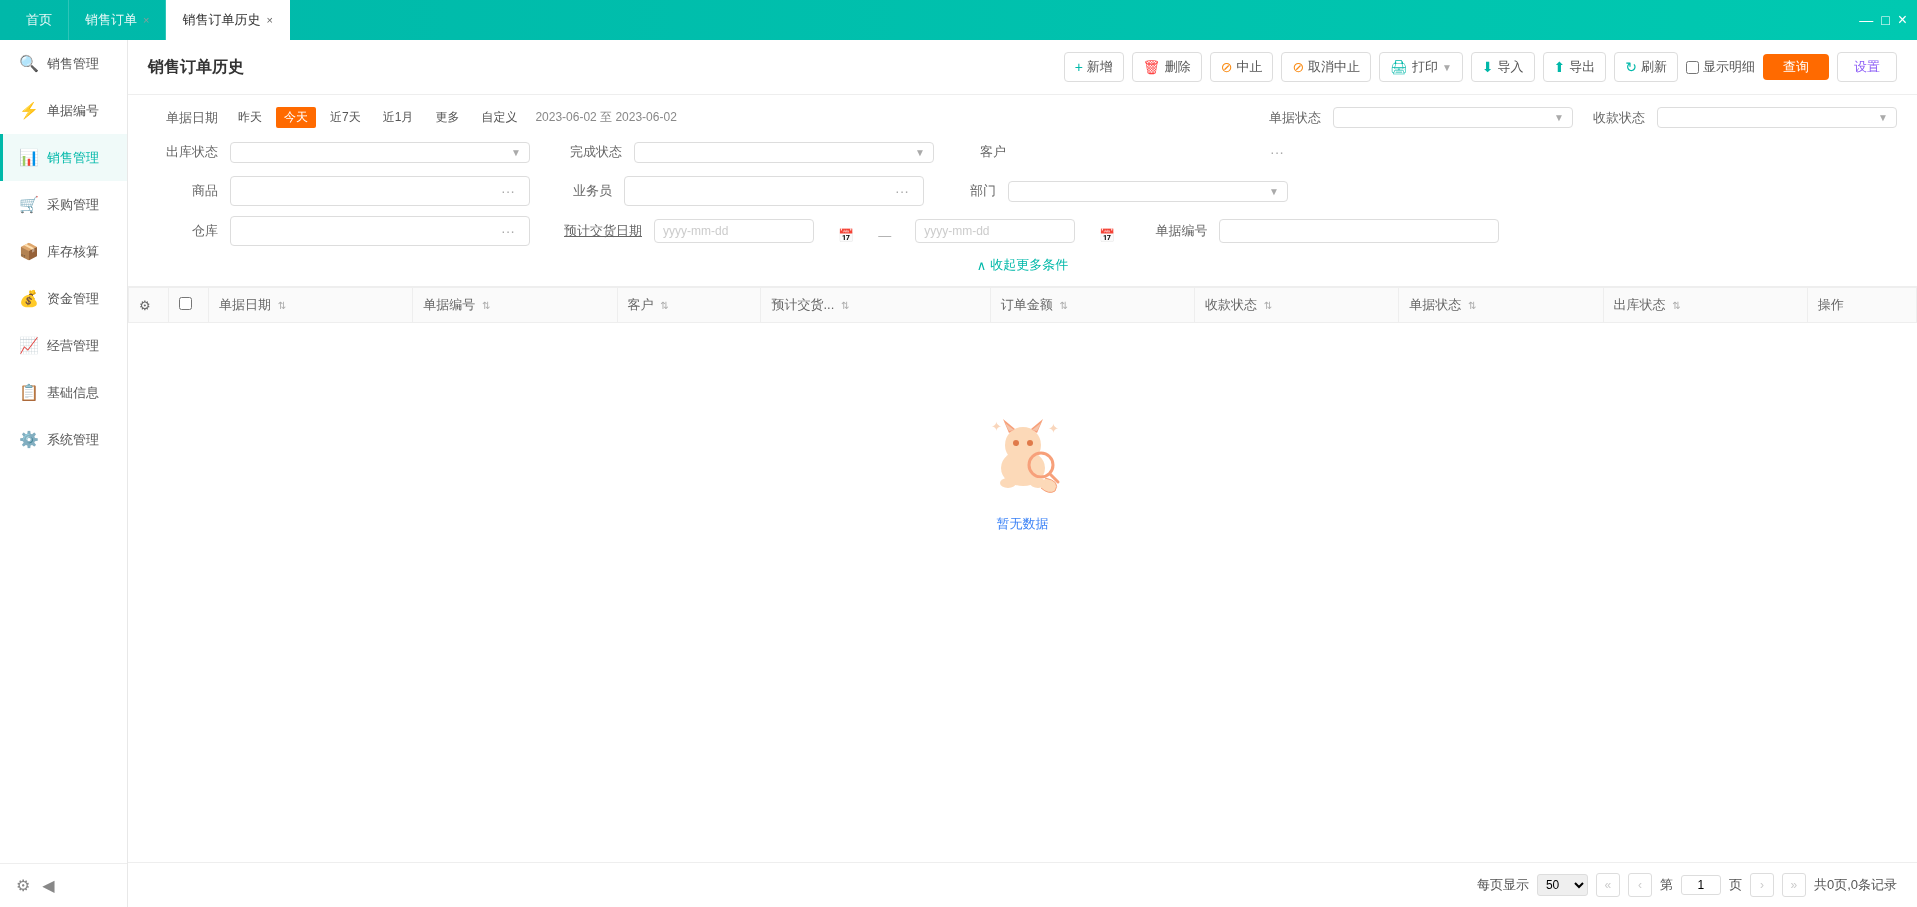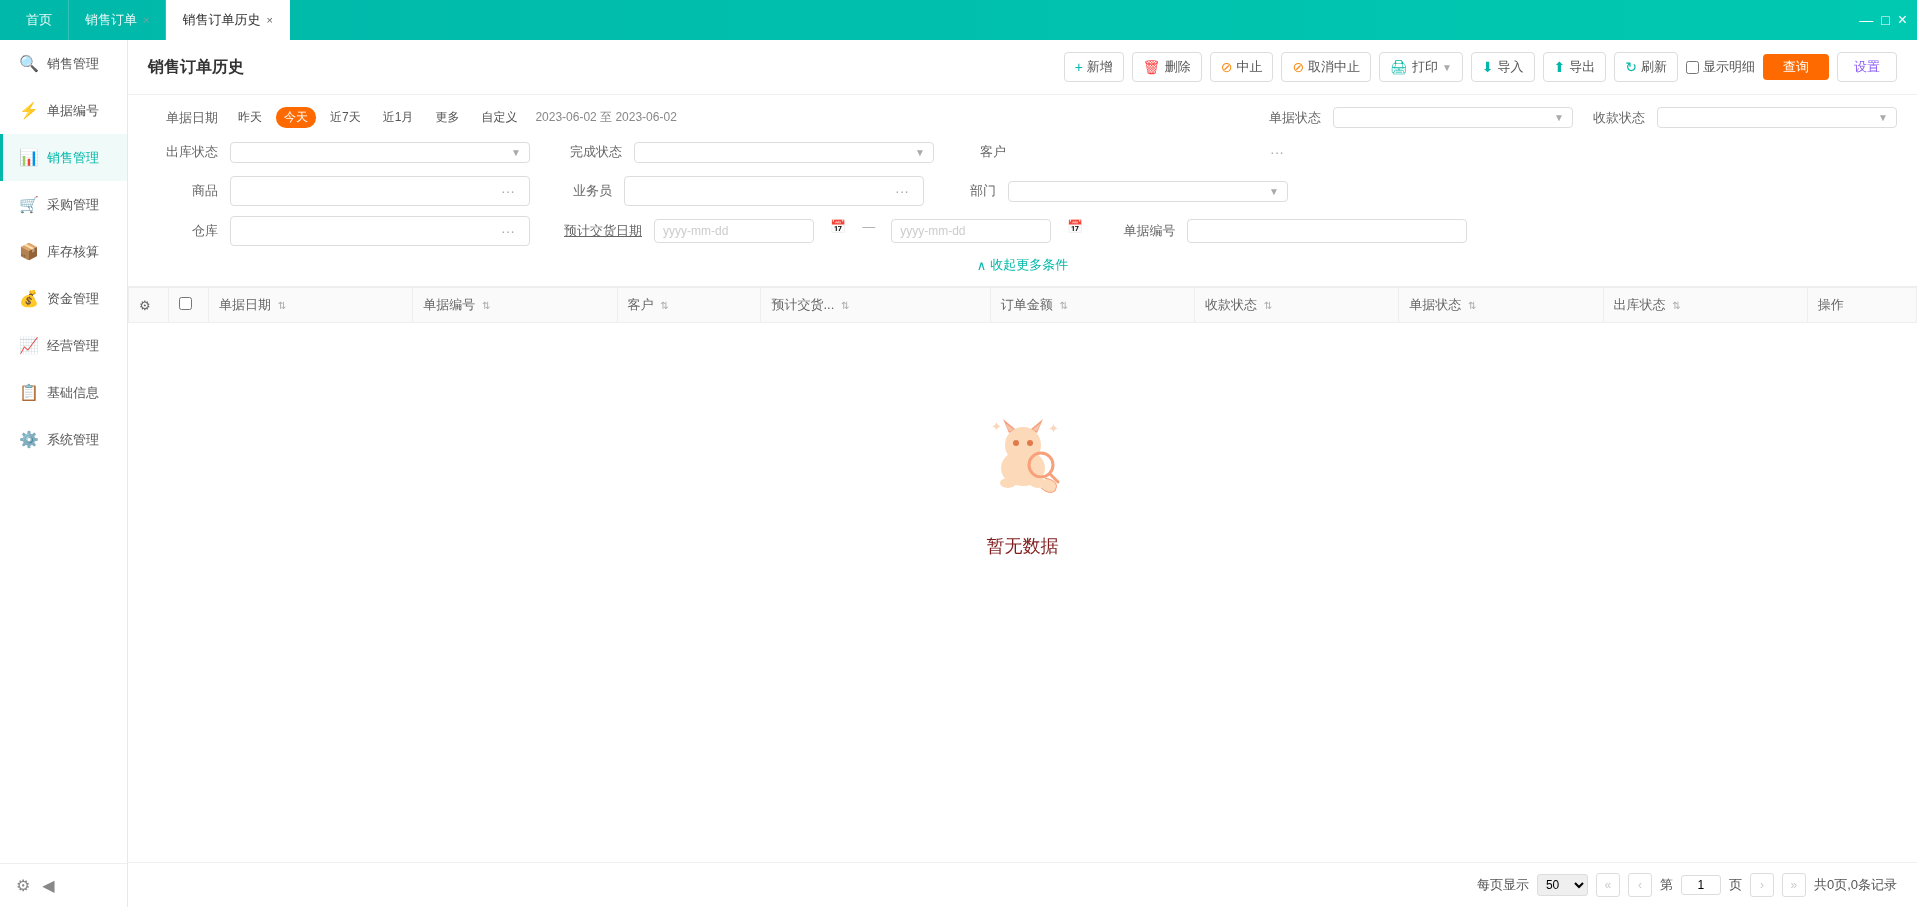--- a/index.html
+++ b/index.html
@@ -191,21 +191,21 @@
     .date-tag {
       padding: 2px 8px;
       border-radius: 3px;
       cursor: pointer;
       font-size: 12px;
       color: #555;
     }
     .date-tag.active {
       background: #ff6a00;
       color: #fff;
-      border-radius: 10px;
+      border-radius: 2px;
     }
     .date-range {
       color: #888;
       font-size: 12px;
       margin-left: 4px;
     }
     .filter-select {
       display: flex;
       align-items: center;
       border: 1px solid #ddd;
@@ -284,23 +284,22 @@
       align-items: center;
       justify-content: center;
       padding: 80px 0;
     }
     .empty-illustration {
       width: 100px;
       height: 100px;
       margin-bottom: 12px;
     }
     .empty-text {
-      color: #7f1d1d;
-      font-size: 18px;
-      margin-top: 19px;
+      color: #3b82f6;
+      font-size: 13px;
     }
 
     
     .pagination-bar {
       background: #fff;
       border-top: 1px solid #eee;
       padding: 10px 20px;
       display: flex;
       align-items: center;
       justify-content: flex-end;
@@ -514,21 +513,21 @@
         </div>
       </div>
 
       <div class="filter-row">
         <span class="filter-label">仓库</span>
         <div style="flex:1; max-width:300px; display:flex; align-items:center; border:1px solid #ddd; border-radius:4px; padding:4px 8px; background:#fff;">
           <span style="flex:1; color:#ccc; font-size:12px;"></span>
           <span class="filter-dots">···</span>
         </div>
         <span class="filter-label" style="width:80px; margin-left:20px;text-decoration:underline;">预计交货日期</span>
-        <div style="display:flex; align-items:flex-start; gap:12px;">
+        <div style="display:flex; align-items:flex-end; gap:20px;">
           <input type="text" class="filter-input" placeholder="yyyy-mm-dd" style="width: 120px;">
           <span class="cal-icon">📅</span>
           <span class="filter-dash">—</span>
           <input type="text" class="filter-input" placeholder="yyyy-mm-dd" style="width: 120px;">
           <span class="cal-icon">📅</span>
         </div>
         <span class="filter-label" style="width:60px; margin-left:20px;">单据编号</span>
         <div style="flex:1; max-width:280px;">
           <input type="text" class="filter-input" style="width: 100%;">
         </div>

